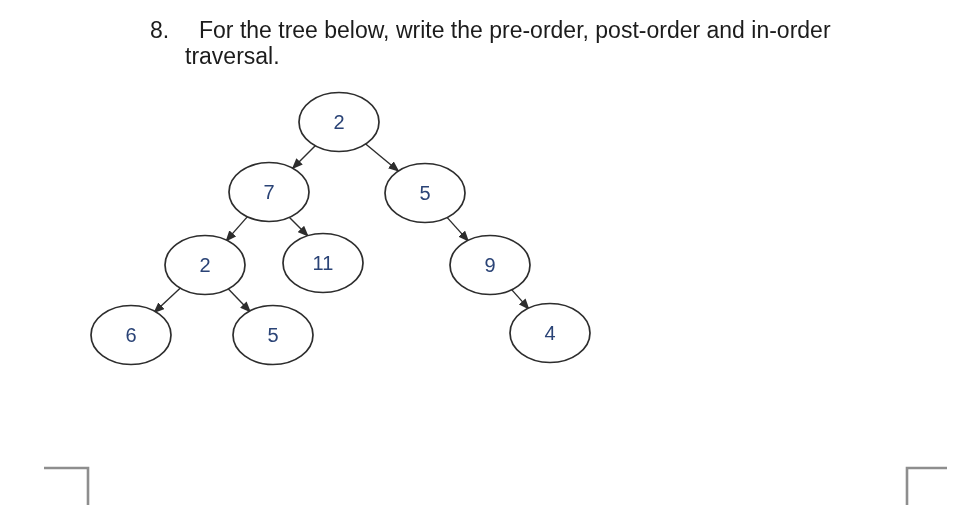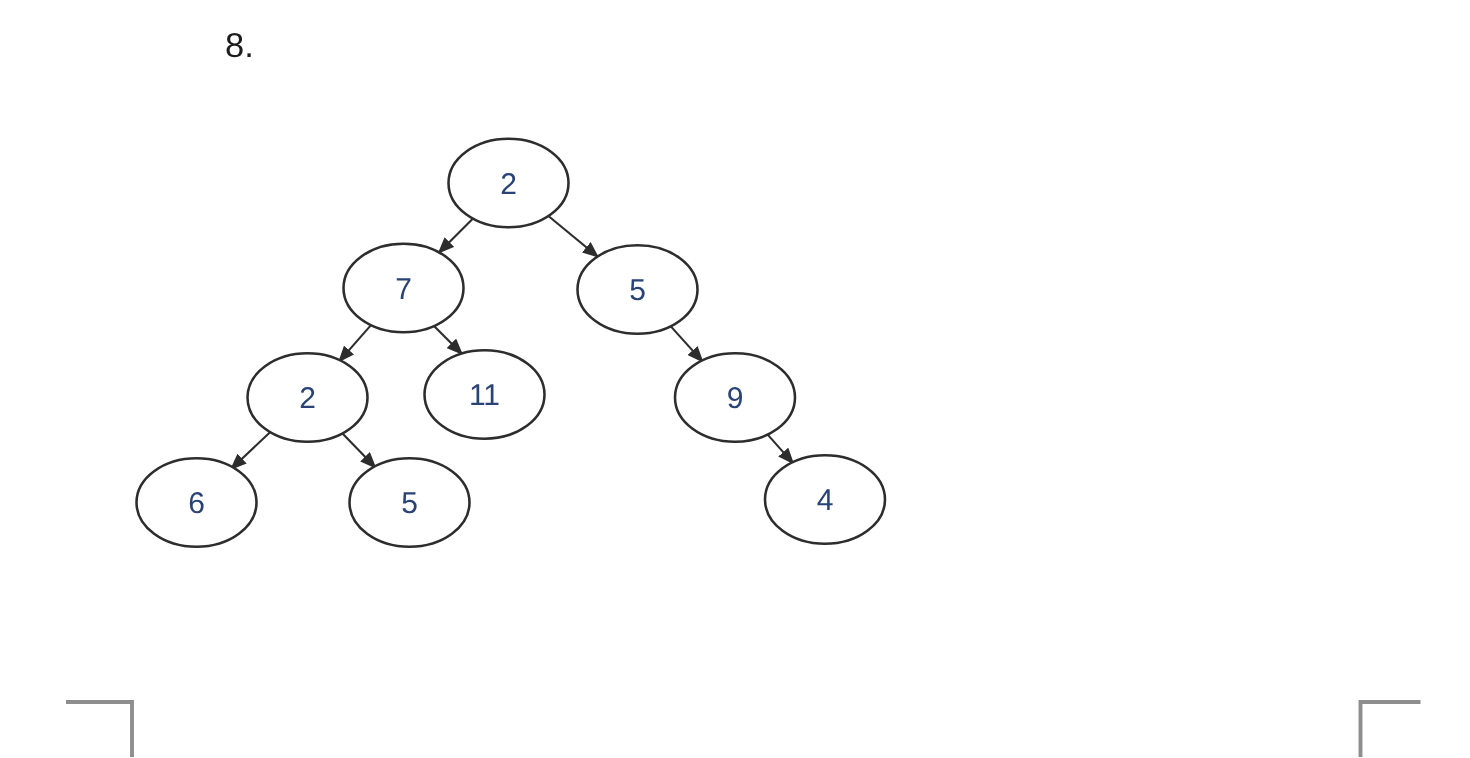--- a/index.html
+++ b/index.html
@@ -49,20 +49,22 @@
     stroke: var(--corner-mark, #8e8e8e);
     stroke-width: 2.6;
   }
 </style>
 </head>
 <body>
 
 <div class="page">
 
   <span class="q-number">8.</span>
+  <span class="q-line1">For the tree below, write the pre-order, post-order and in-order</span>
+  <span class="q-line2">traversal.</span>
 
   <svg class="tree-canvas" viewBox="0 0 980 505">
     <defs>
       <marker id="arrow" markerUnits="userSpaceOnUse" markerWidth="11" markerHeight="9" viewBox="0 0 11 9" refX="10" refY="4.5" orient="auto">
         <path d="M0,0 L11,4.5 L0,9 Z" fill="var(--edge, #2d2d2d)"></path>
       </marker>
     </defs>
 
     <g>
       <line class="edge" x1="315.5" y1="145.5" x2="292.5" y2="168.5" marker-end="url(#arrow)"></line>

